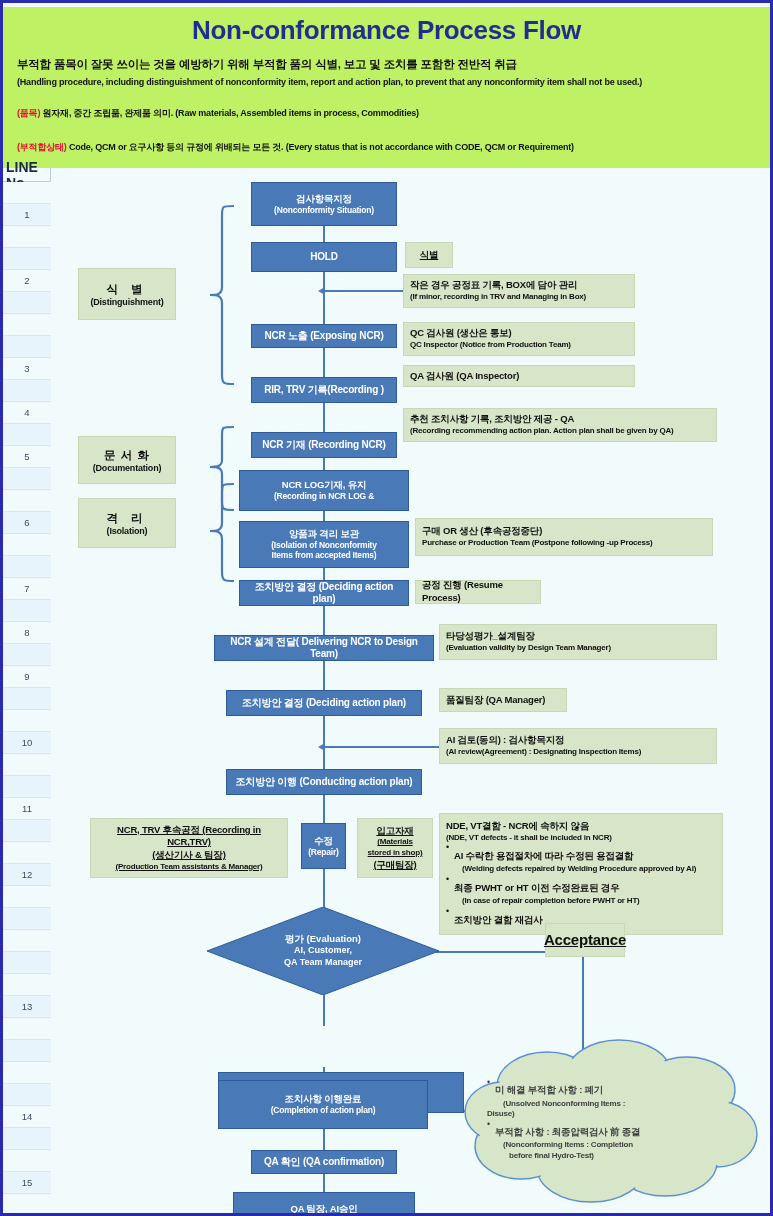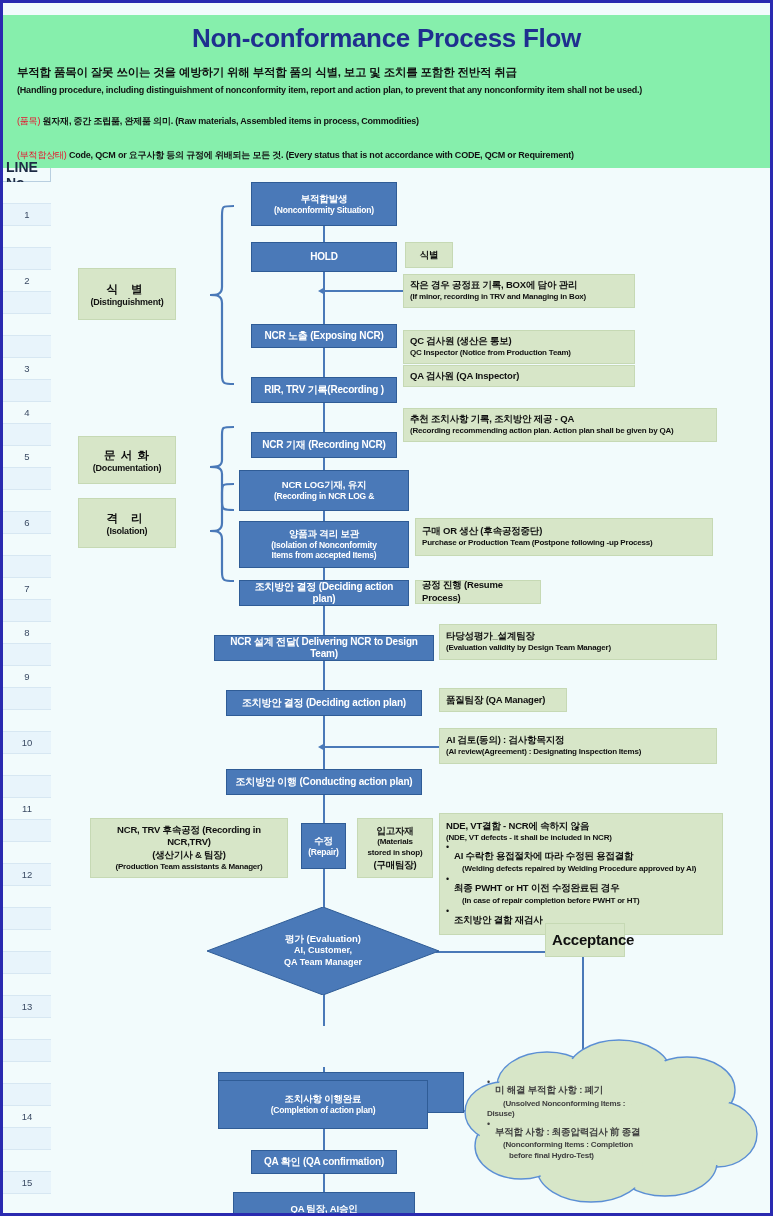--- a/index.html
+++ b/index.html
@@ -9,38 +9,38 @@
     position:relative;
     width:773px;height:1216px;
     box-sizing:border-box;
     border:3px solid #2a2ab0;
     background:#f2fbfc;
     overflow:hidden;
   }
 
   
   #header{
-    position:absolute;left:0;top:12px;width:767px;height:165px;
-    background:#86efac;
+    position:absolute;left:0;top:4px;width:767px;height:165px;
+    background:#bef264;
   }
   #title{
     position:absolute;left:0;top:8px;width:767px;
     text-align:center;
     font-size:26px;font-weight:bold;color:#1f2f8f;
     letter-spacing:-0.3px;
   }
   .hdr-ko{
     position:absolute;font-size:11.5px;font-weight:bold;color:#111111;
     white-space:nowrap;letter-spacing:-0.2px;
   }
   .hdr-en{
     position:absolute;font-size:9px;font-weight:bold;color:#111111;
     white-space:nowrap;letter-spacing:-0.2px;
   }
-  .hdr-red{color:#e8112d;font-weight:normal;margin-top:36px;}
+  .hdr-red{color:#e8112d;font-weight:bold;margin-top:36px;}
   .hdr-line{
     position:absolute;font-size:9px;font-weight:bold;color:#111111;
     white-space:nowrap;letter-spacing:-0.2px;
   }
 
   
   #gutter{
     position:absolute;left:0;top:165px;width:48px;height:1045px;
     background:#f2fbfc;border-right:1px solid #b9cfe0;
     box-sizing:border-box;
@@ -90,21 +90,21 @@
     position:absolute;box-sizing:border-box;
     background:#d7e6c8;
     border:1px solid #c6d9b4;
     color:#101010;
     display:flex;flex-direction:column;
     justify-content:center;
     text-align:left;
     padding:3px 6px;
     line-height:1.32;
   }
-  .gbox.center{text-align:center;}
+  .gbox.center{align-items:center;text-align:center;text-decoration:underline;}
   .gbox .ko{font-size:9.5px;font-weight:bold;letter-spacing:-0.2px;}
   .gbox .en{font-size:8px;font-weight:bold;letter-spacing:-0.2px;}
   .gbox .one{font-size:15px;font-weight:bold;letter-spacing:-0.2px;}
 
   
   .stage{
     position:absolute;box-sizing:border-box;
     background:#d7e6c8;border:1px solid #c6d9b4;
     display:flex;flex-direction:column;align-items:center;justify-content:center;
     text-align:center;color:#101010;
@@ -273,21 +273,21 @@
 
     <div class="stage" style="left:27px;top:330px;width:98px;height:50px;">
       <div class="ko">격  리</div>
       <div class="en">(Isolation)</div>
     </div>
     <svg class="brace" style="left:125px;top:313px;" width="60" height="105">
       <path d="M58 3 C46 3 46 3 46 12 L46 42 C46 50 40 50 34 50 C40 50 46 50 46 58 L46 91 C46 100 48 100 58 100" fill="none" stroke="#4a79b8" stroke-width="2.2"></path>
     </svg>
 
     <div class="pbox" style="left:200px;top:14px;width:146px;height:44px;">
-      <div class="ko">부적합발생</div>
+      <div class="ko">검사항목지정</div>
       <div class="en">(Nonconformity Situation)</div>
     </div>
 
     <div class="pbox" style="left:200px;top:74px;width:146px;height:30px;">
       <div class="one">HOLD</div>
     </div>
 
     <div class="pbox" style="left:200px;top:156px;width:146px;height:24px;">
       <div class="one">NCR 노출 (Exposing NCR)</div>
     </div>
@@ -396,21 +396,21 @@
 
     <div class="gbox center" style="left:354px;top:74px;width:48px;height:26px;">
       <div class="ko">식별</div>
     </div>
 
     <div class="gbox" style="left:352px;top:106px;width:232px;height:34px;">
       <div class="ko">작은 경우 공정표 기록, BOX에 담아 관리</div>
       <div class="en">(If minor, recording in TRV and Managing in Box)</div>
     </div>
 
-    <div class="gbox" style="left:352px;top:162px;width:232px;height:34px;">
+    <div class="gbox" style="left:352px;top:154px;width:232px;height:34px;">
       <div class="ko">QC 검사원 (생산은 통보)</div>
       <div class="en">QC Inspector (Notice from Production Team)</div>
     </div>
 
     <div class="gbox" style="left:352px;top:197px;width:232px;height:22px;">
       <div class="ko">QA 검사원 (QA Inspector)</div>
     </div>
 
     <div class="gbox" style="left:352px;top:240px;width:314px;height:34px;">
       <div class="ko">추천 조치사항 기록, 조치방안 제공 - QA</div>

